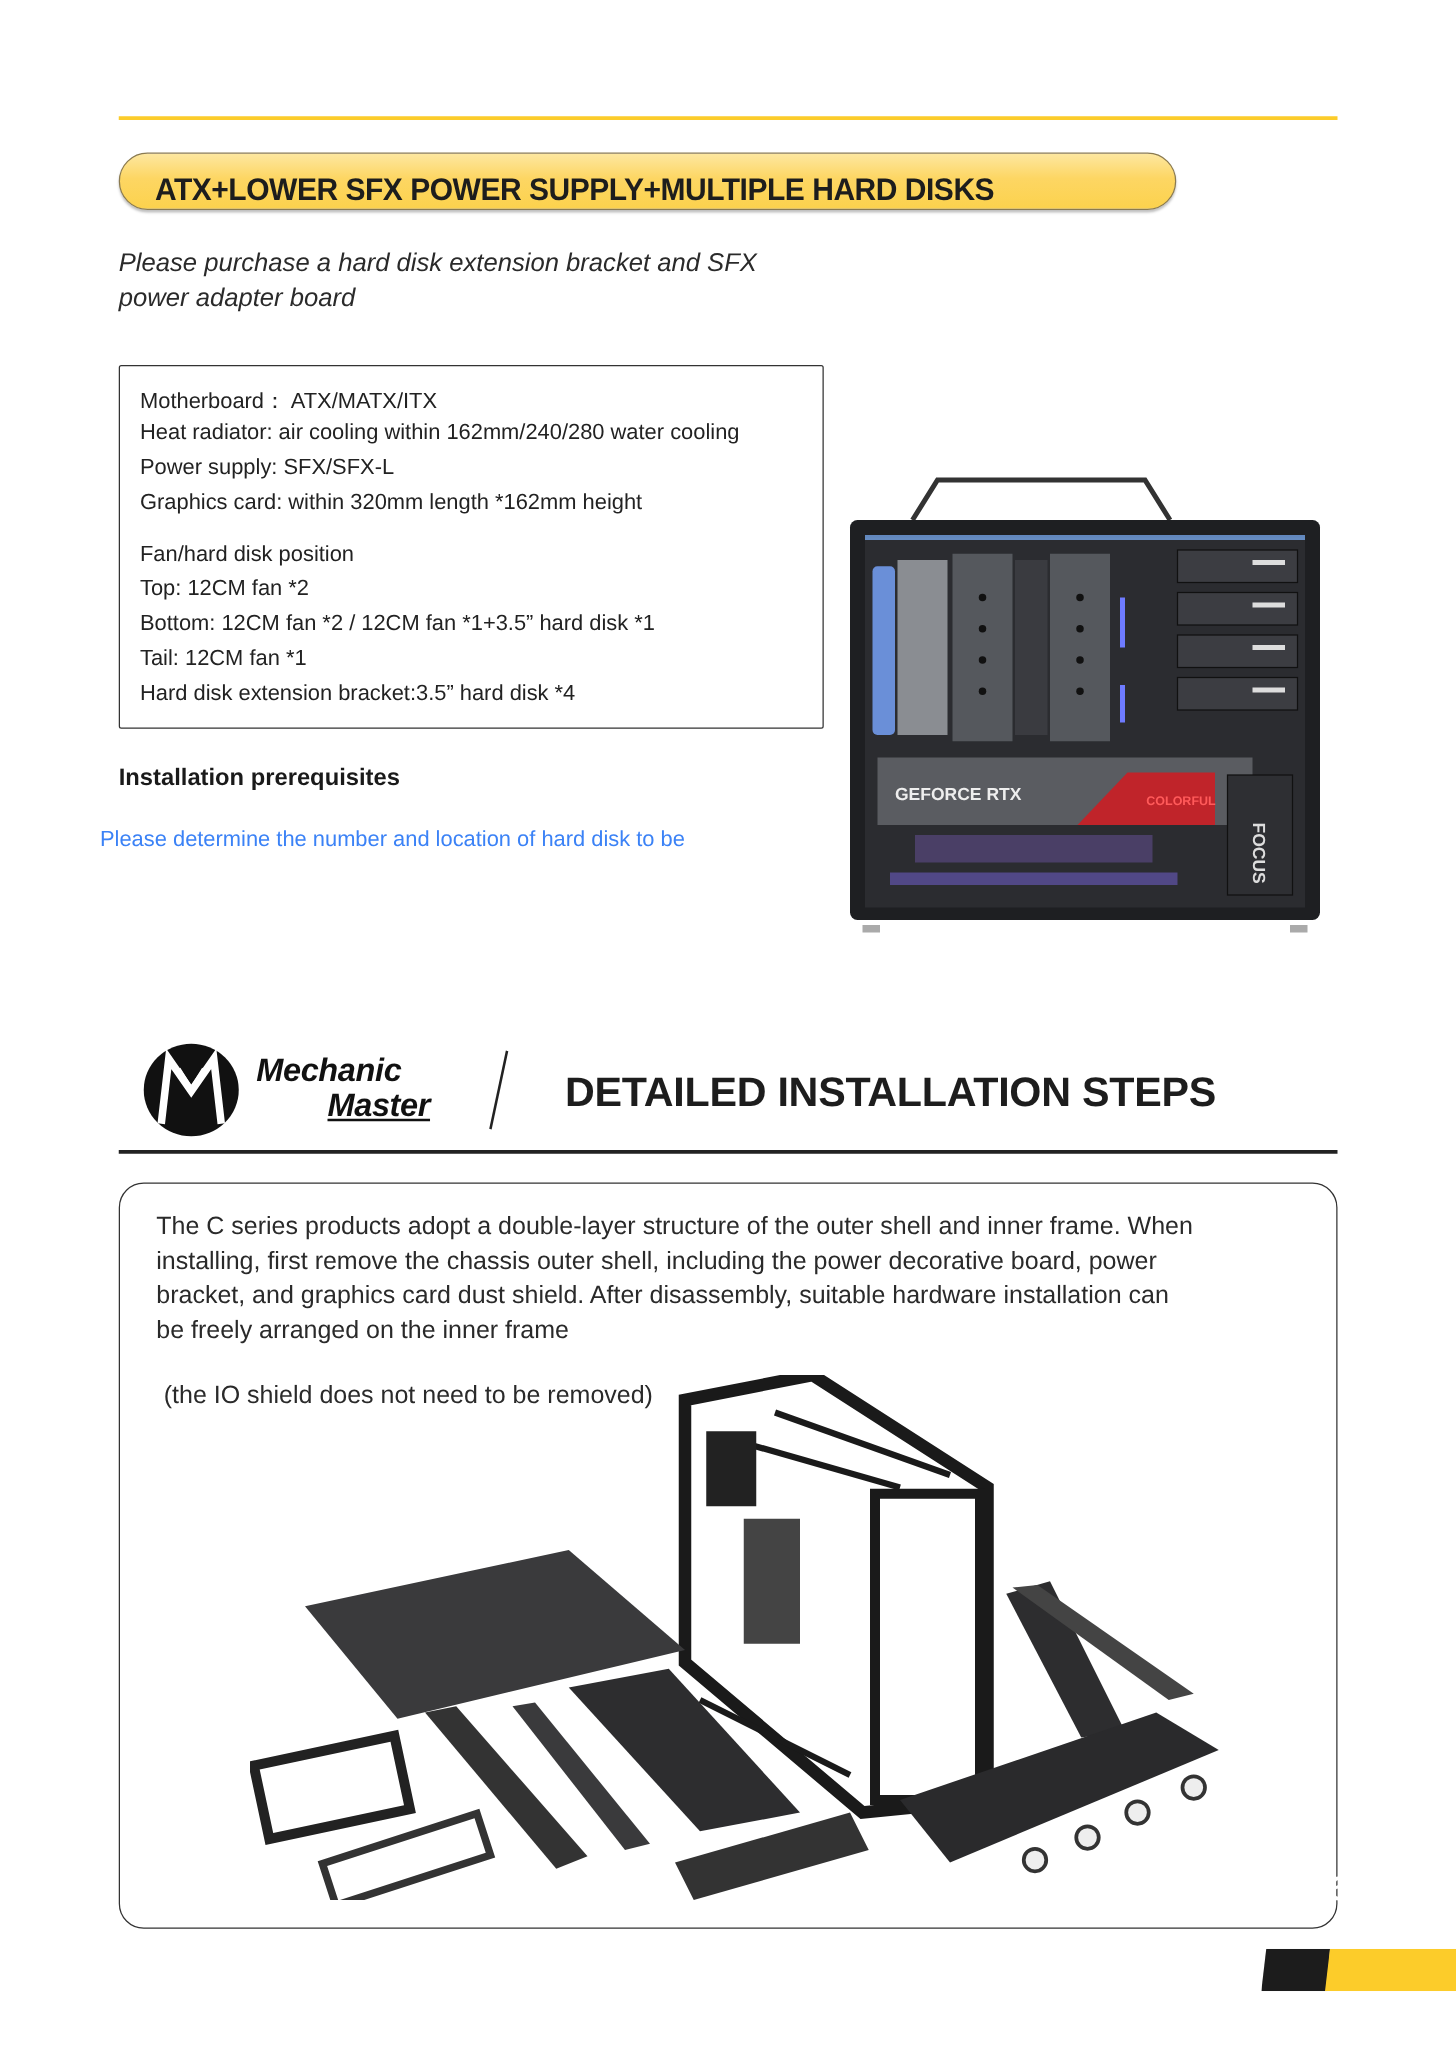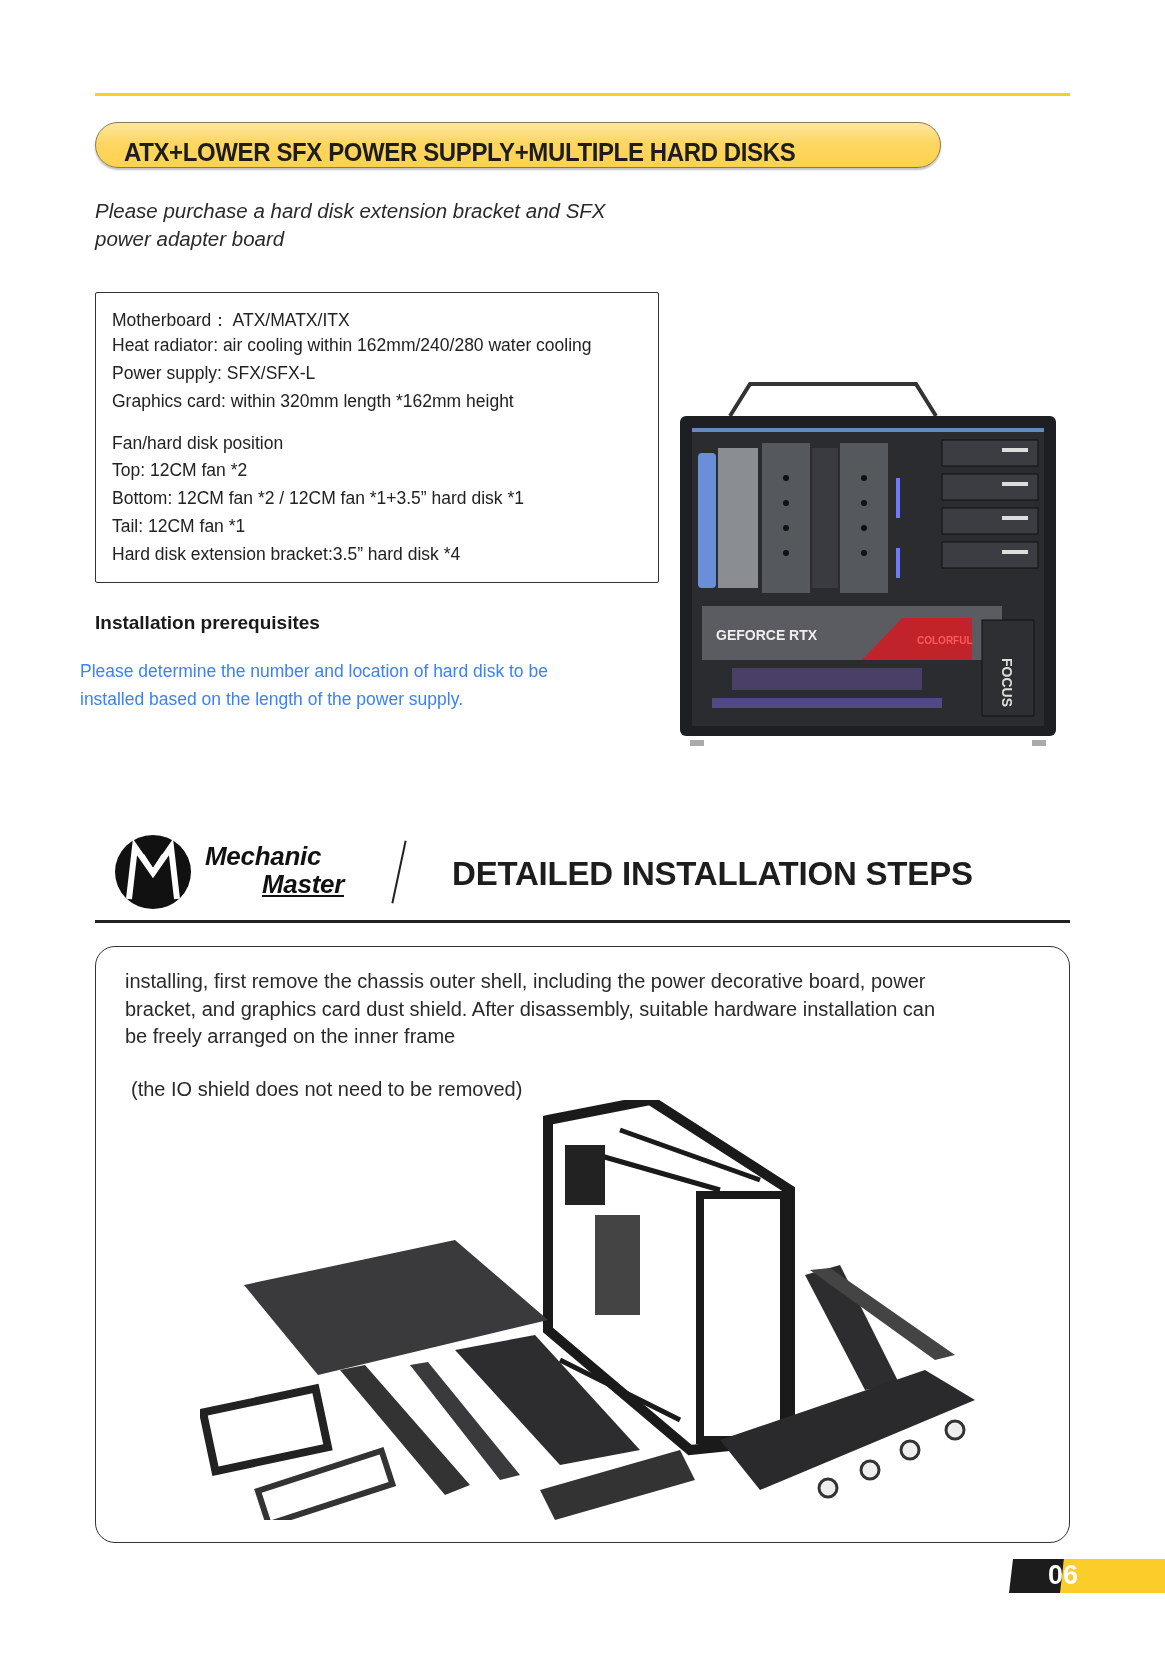--- a/index.html
+++ b/index.html
@@ -22,21 +22,21 @@
   .logo-text .l2{padding-left:57px;display:block;text-decoration:underline;}
   .slash{left:398px;top:840px;width:2px;height:64px;background:#222;transform:rotate(12deg);transform-origin:center;}
   .steps-title{left:452px;top:855px;font-size:33px;font-weight:bold;color:#1d1d1d;letter-spacing:-0.2px;}
   .divider{left:95px;top:920px;width:975px;height:3px;background:#222;}
   .steps-box{left:95px;top:946px;width:975px;height:597px;border:1.3px solid #333;border-radius:20px;box-sizing:border-box;}
   .steps-text{position:absolute;left:29px;top:21px;width:920px;font-size:20px;line-height:27.5px;color:#2a2a2a;}
   .steps-text .note{display:block;padding-left:6px;margin-top:25px;}
   .parts-photo{left:200px;top:1100px;width:800px;height:420px;}
   .page-num-black{left:1009px;top:1559px;width:55px;height:34px;background:#1c1c1c;clip-path:polygon(4px 0,100% 0,96% 100%,0 100%);}
   .page-num-yellow{left:1060px;top:1559px;width:105px;height:34px;background:#fccc2a;clip-path:polygon(4px 0,100% 0,100% 100%,0 100%);}
-  .page-num{left:1020px;top:1560px;font-size:27px;color:#fff;font-weight:bold;letter-spacing:0px;margin-left:28px;}
+  .page-num{left:1020px;top:1496px;font-size:27px;color:#fff;font-weight:bold;letter-spacing:0px;margin-left:28px;}
 </style>
 </head>
 <body>
 
 <div class="abs top-rule"></div>
 
 <div class="abs pill">
   <span>ATX+LOWER SFX POWER SUPPLY+MULTIPLE HARD DISKS</span>
 </div>
 
@@ -53,21 +53,20 @@
   <div class="spec-line" style="top:140px">Fan/hard disk position</div>
   <div class="spec-line" style="top:167px">Top: 12CM fan *2</div>
   <div class="spec-line" style="top:195px">Bottom: 12CM fan *2 / 12CM fan *1+3.5” hard disk *1</div>
   <div class="spec-line" style="top:223px">Tail: 12CM fan *1</div>
   <div class="spec-line" style="top:251px">Hard disk extension bracket:3.5” hard disk *4</div>
 </div>
 
 <div class="abs prereq-title">Installation prerequisites</div>
 <div class="abs prereq-text">
   <div>Please determine the number and location of hard disk to be</div>
-  <div>installed based on the length of the power supply.</div>
 </div>
 
 <svg class="abs case-photo" viewBox="0 0 392 392">
   <path d="M58 48 L78 16 L244 16 L264 48" fill="none" stroke="#333" stroke-width="4"></path>
   <rect x="8" y="48" width="376" height="320" rx="6" fill="#1e1f22"></rect>
   <rect x="20" y="62" width="352" height="296" fill="#2b2c30"></rect>
   <rect x="20" y="60" width="352" height="4" fill="#7fb4ff" opacity="0.7"></rect>
   <rect x="26" y="85" width="18" height="135" rx="4" fill="#6a8fd8"></rect>
   <rect x="46" y="80" width="40" height="140" fill="#8a8d92"></rect>
   <rect x="90" y="75" width="48" height="150" fill="#55585d"></rect>
@@ -118,20 +117,21 @@
   <span>Mechanic</span>
   <span class="l2">Master</span>
 </div>
 <div class="abs slash"></div>
 <div class="abs steps-title">DETAILED INSTALLATION STEPS</div>
 
 <div class="abs divider"></div>
 
 <div class="abs steps-box">
   <div class="steps-text">
+    <span style="display:block">The C series products adopt a double-layer structure of the outer shell and inner frame. When</span>
     <span style="display:block">installing, first remove the chassis outer shell, including the power decorative board, power</span>
     <span style="display:block">bracket, and graphics card dust shield. After disassembly, suitable hardware installation can</span>
     <span style="display:block">be freely arranged on the inner frame</span>
     <span class="note">(the IO shield does not need to be removed)</span>
   </div>
 </div>
 
 <svg class="abs parts-photo" viewBox="0 0 800 420">
 
   <polygon points="348,20 450,0 590,90 590,340 490,350 348,230" fill="none" stroke="#1a1a1a" stroke-width="10"></polygon>

